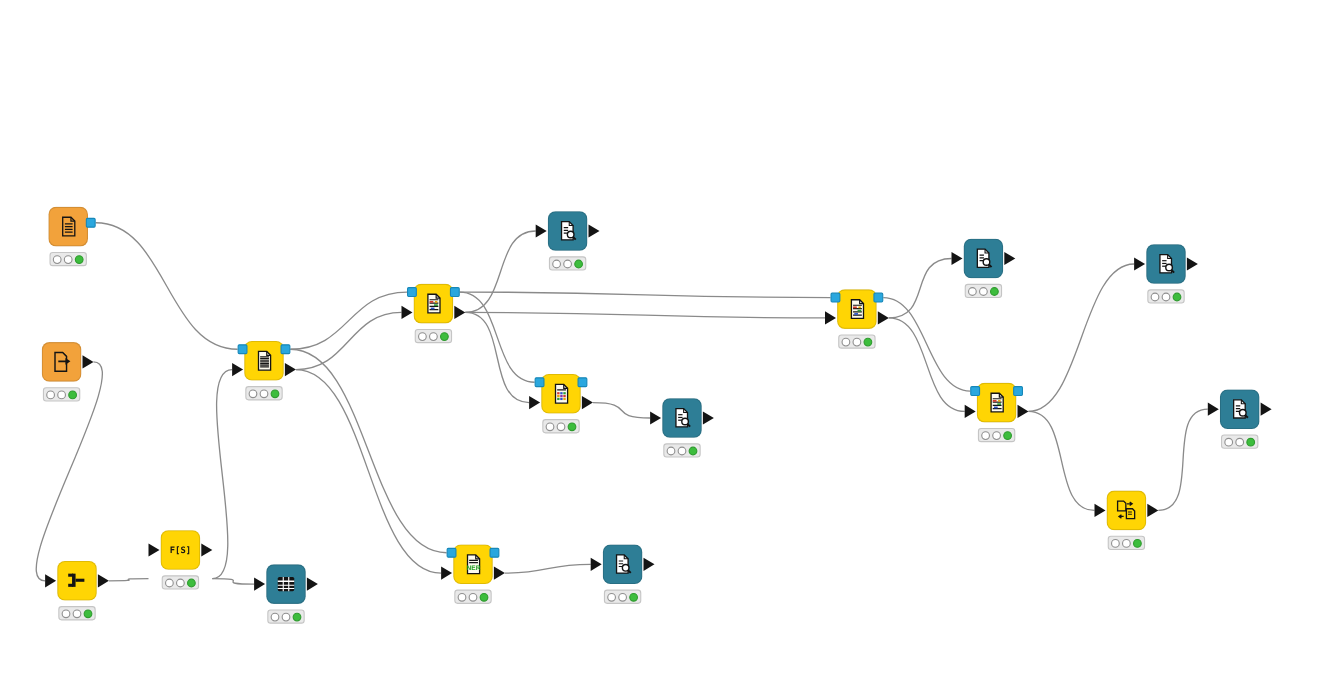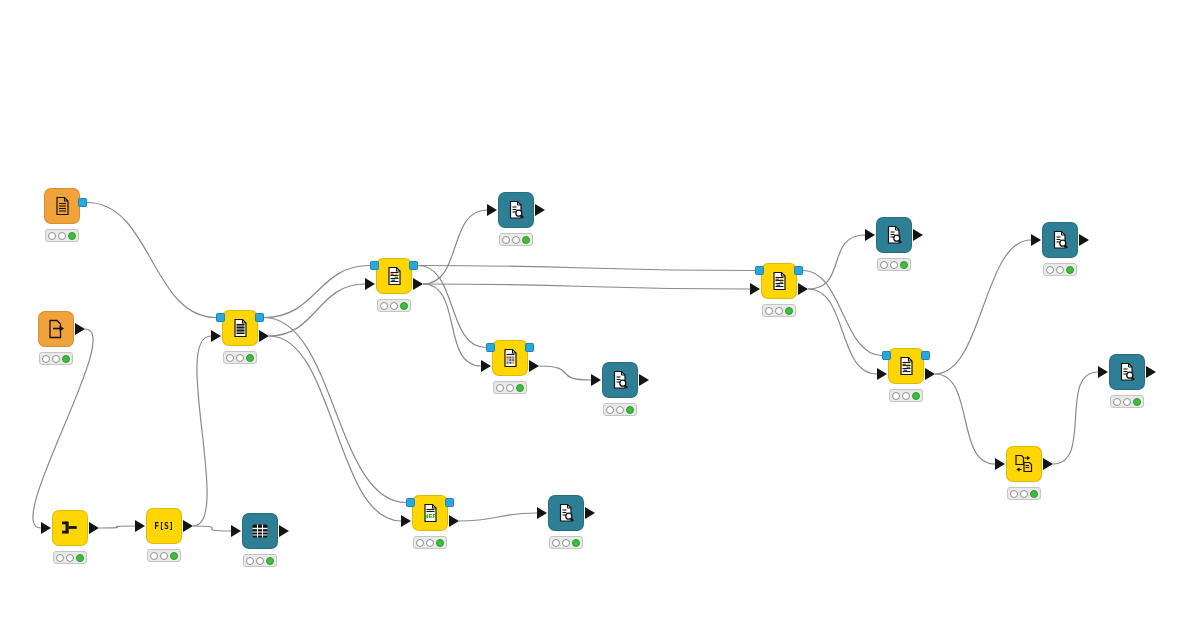--- a/index.html
+++ b/index.html
@@ -114,21 +114,21 @@
         </svg>
       </div>
       <div class="tri tri-in" style="top:12px"></div>
       <div class="tri tri-out" style="top:12px"></div>
       <div class="traffic">
         <span class="light"></span>
         <span class="light"></span>
         <span class="light on"></span>
       </div>
     </div>
-    <div class="node" style="left: 146px; top: 508px;">
+    <div class="node" style="left: 146px; top: 482px;">
       <div class="node-body manipulator">
         <svg width="22" height="22" viewBox="0 0 22 22">
           <text x="11" y="14" text-anchor="middle" font-size="8" font-weight="bold" fill="#141414" font-family="DejaVu Sans Mono, monospace">F[S]</text>
         </svg>
       </div>
       <div class="tri tri-in" style="top:12px"></div>
       <div class="tri tri-out" style="top:12px"></div>
       <div class="traffic">
         <span class="light"></span>
         <span class="light"></span>

